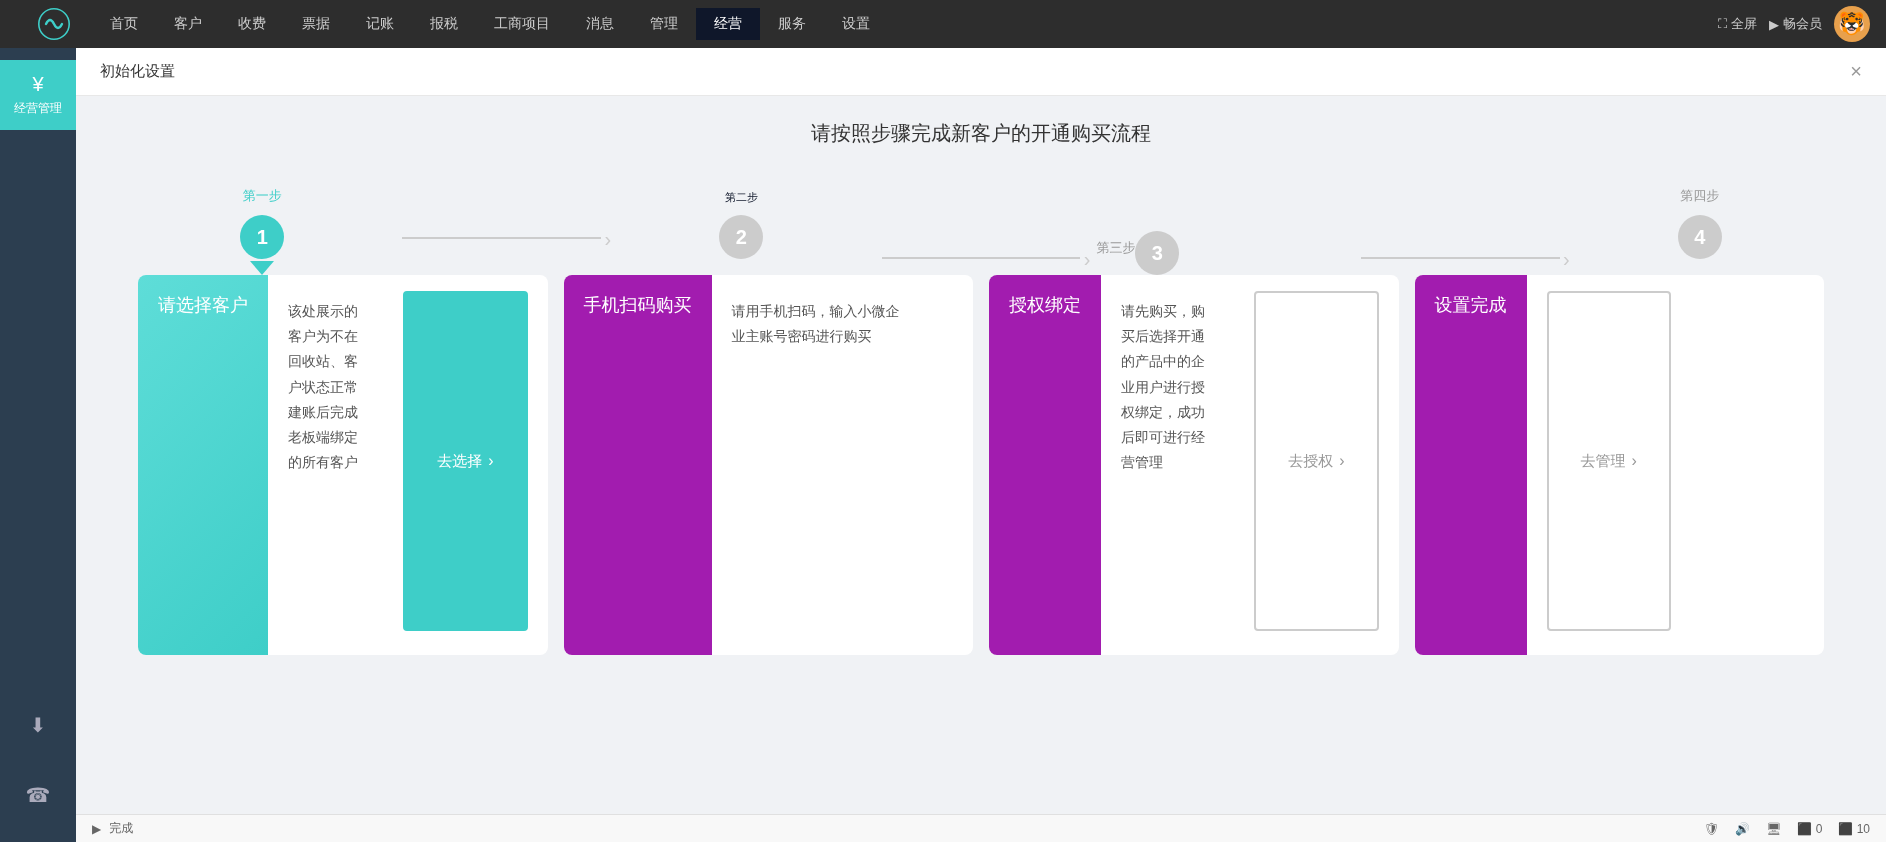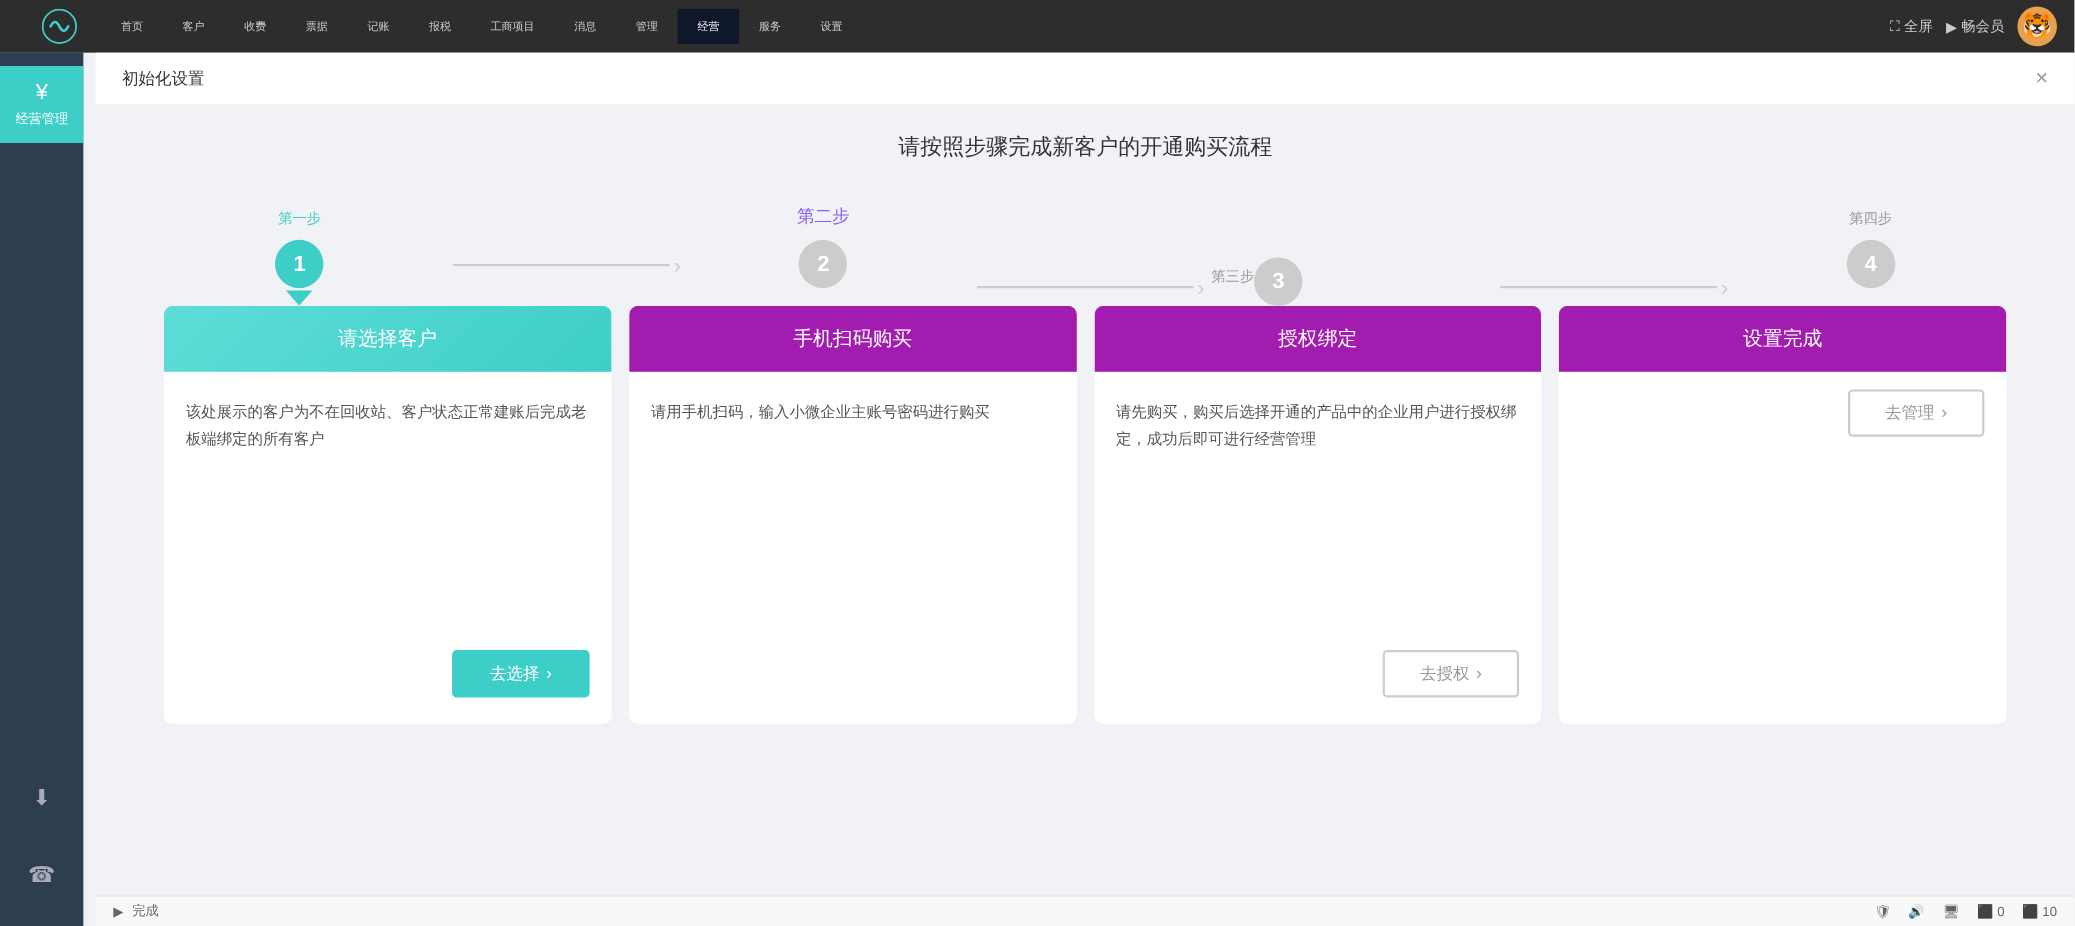--- a/index.html
+++ b/index.html
@@ -22,21 +22,21 @@
     }
     .nav-logo svg { width: 32px; height: 32px; }
     .nav-items {
       display: flex;
       align-items: center;
       flex: 1;
       gap: 0;
     }
     .nav-item {
       color: #ccc;
-      font-size: 10px;
+      font-size: 14px;
       padding: 0 18px;
       height: 32px;
       display: flex;
       align-items: center;
       cursor: pointer;
       white-space: nowrap;
     }
     .nav-item.active {
       background: #0f172a;
       color: #fff;
@@ -111,21 +111,20 @@
       padding-bottom: 12px;
       gap: 0;
     }
 
     
     .content-area {
       flex: 1;
       background: #f0f2f5;
       display: flex;
       flex-direction: column;
-      padding-left: 11px;
     }
 
     
     .page-header {
       background: #fff;
       height: 48px;
       display: flex;
       align-items: center;
       padding: 0 24px;
       justify-content: space-between;
@@ -164,21 +163,21 @@
       align-items: stretch;
     }
 
     .step-card {
       flex: 1;
       background: #fff;
       border-radius: 8px;
       padding: 0;
       min-height: 380px;
       display: flex;
-      flex-direction: column;
+      flex-direction: row;
       overflow: hidden;
     }
 
     .card-header {
       padding: 18px 20px;
       text-align: center;
       font-size: 18px;
       color: #fff;
     }
     .card-header.active { background: linear-gradient(135deg, #5eddd8, #3ecec8); }
@@ -310,21 +309,21 @@
           <div style="width:0;height:0;border-left:12px solid transparent;border-right:12px solid transparent;border-top:14px solid #3ecec8;margin-top:2px;"></div>
         </div>
 
         <div style="flex:0.8; display:flex; align-items:center; padding-bottom:36px;">
           <div style="flex:1;height:2px;background:#ccc;position:relative;">
             <div style="position:absolute;right:-10px;top:-9px;font-size:20px;color:#ccc;">›</div>
           </div>
         </div>
 
         <div style="flex:1; display:flex; flex-direction:column; align-items:center;">
-          <span style="font-size:16px; color:#8b5cf6; margin-bottom:10px;">第二步</span>
+          <span style="font-size:11px; color:#0f172a; margin-bottom:10px;">第二步</span>
           <div style="width:44px;height:44px;border-radius:50%;background:#ccc;display:flex;align-items:center;justify-content:center;color:#fff;font-size:20px;font-weight:bold;">
             <span>2</span>
           </div>
           <div style="height:16px;"></div>
         </div>
 
         <div style="flex:0.8; display:flex; align-items:center; padding-bottom:16px;">
           <div style="flex:1;height:2px;background:#ccc;position:relative;">
             <div style="position:absolute;right:-10px;top:-9px;font-size:20px;color:#ccc;">›</div>
           </div>

